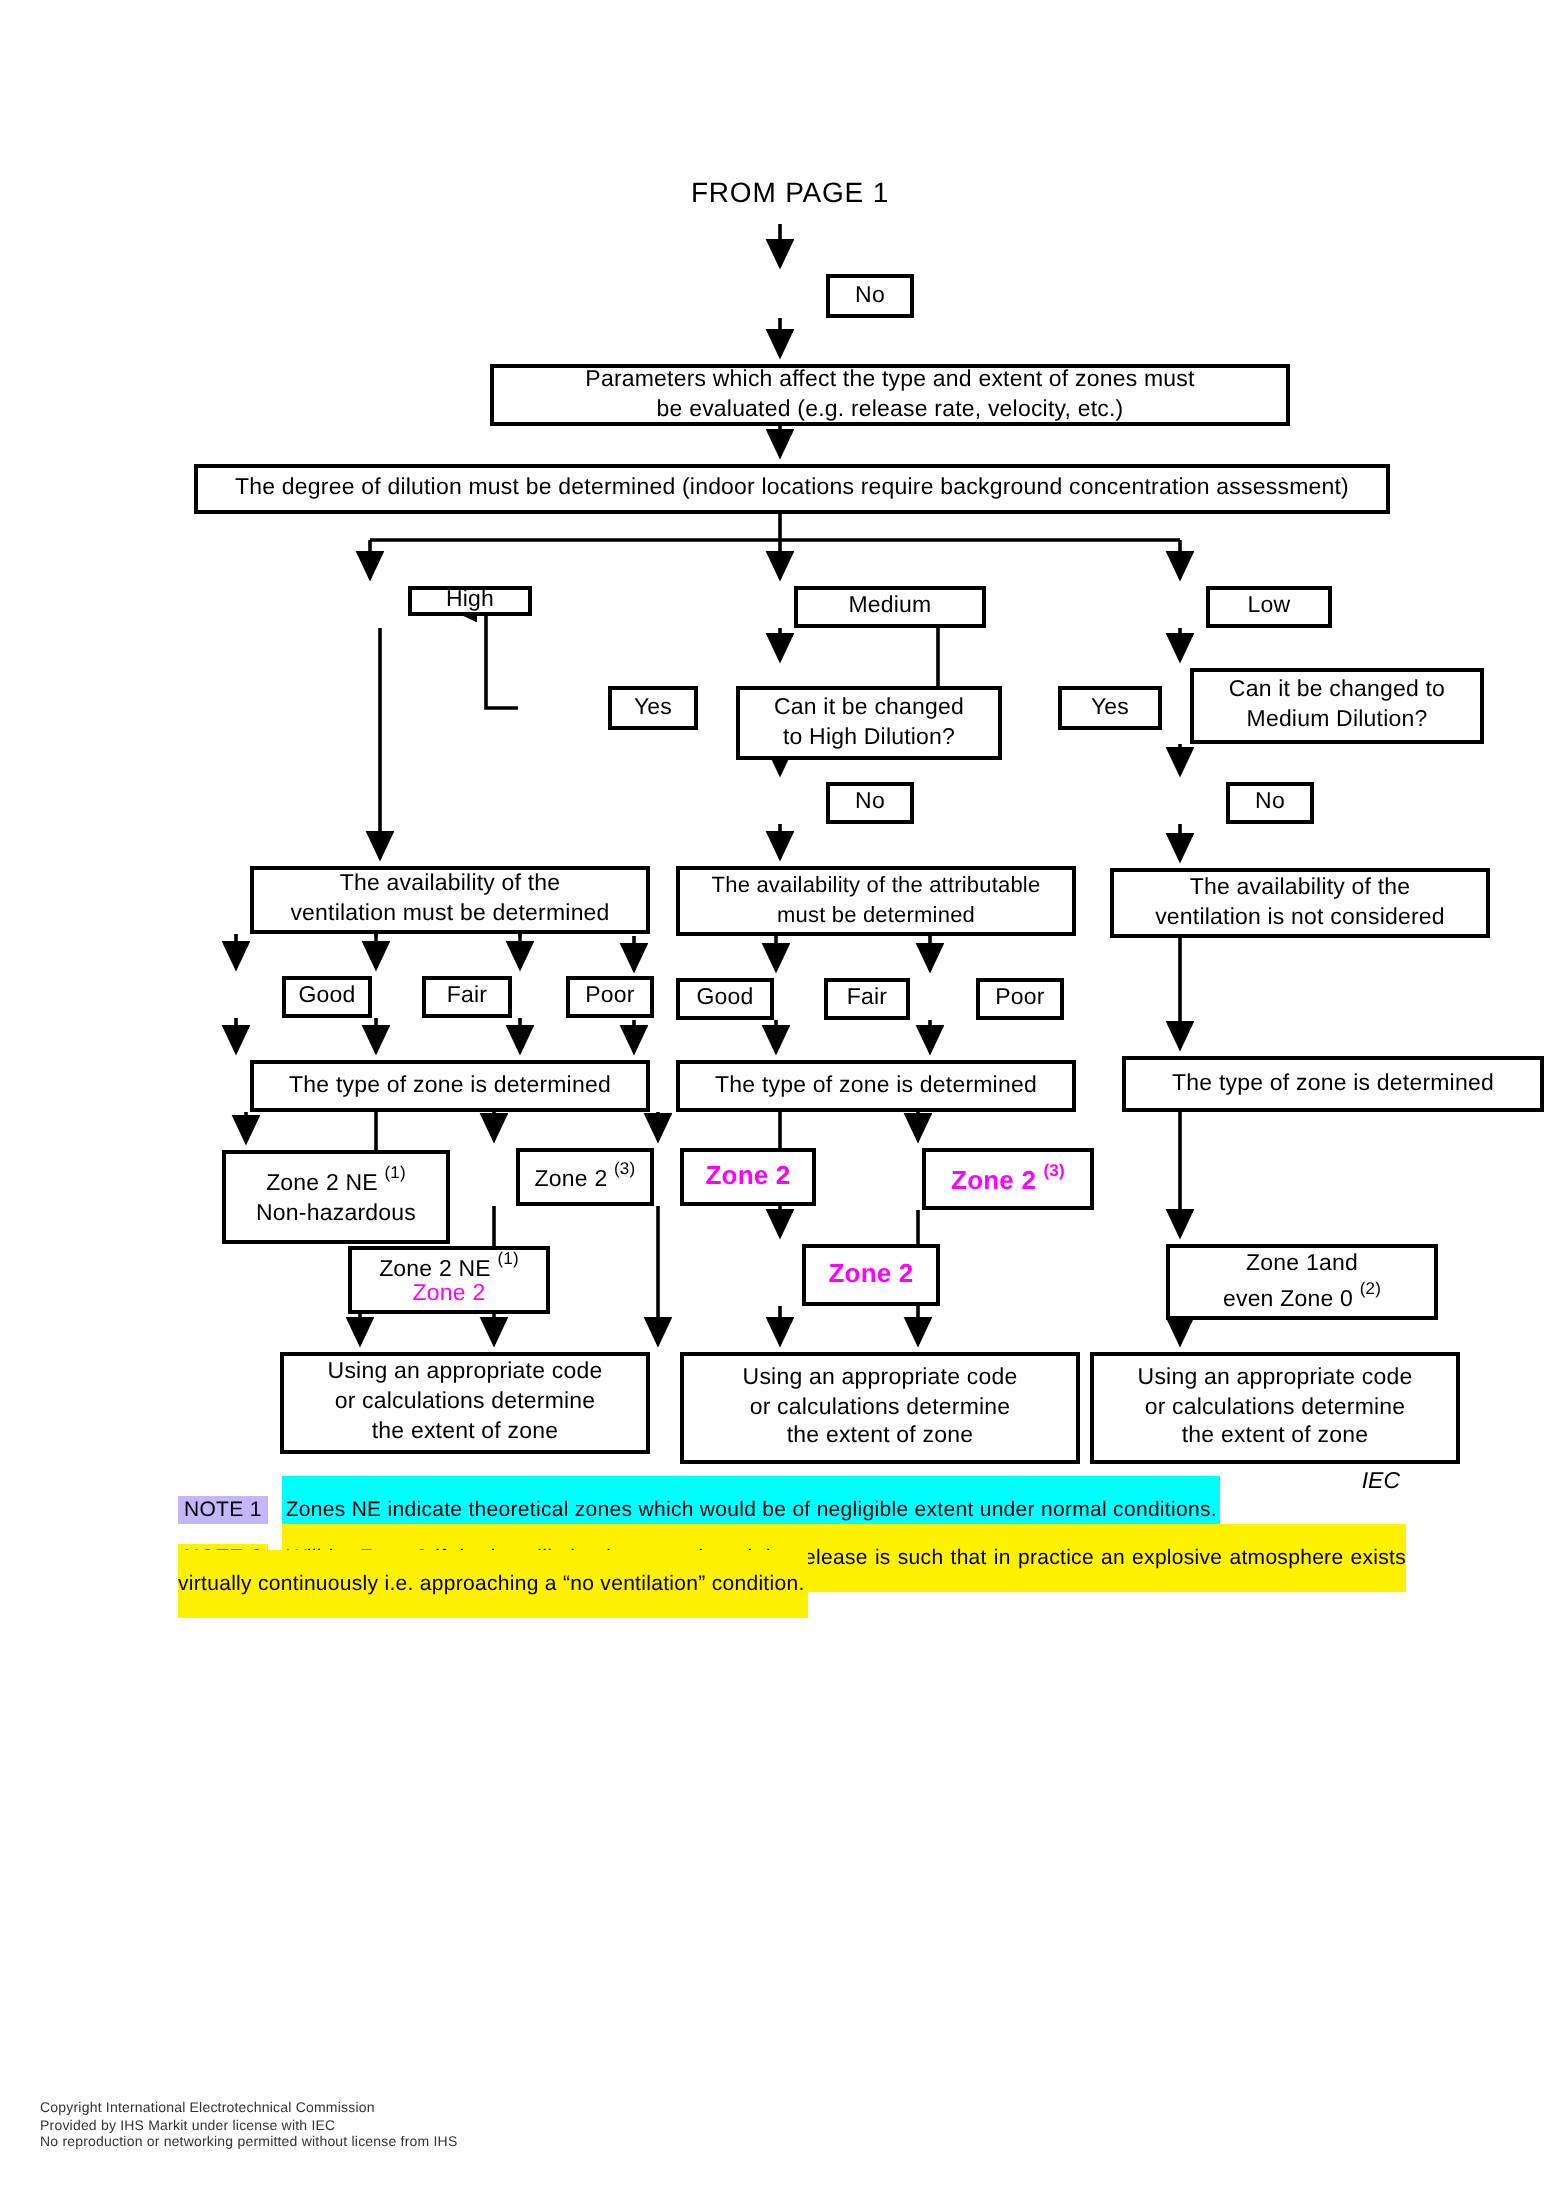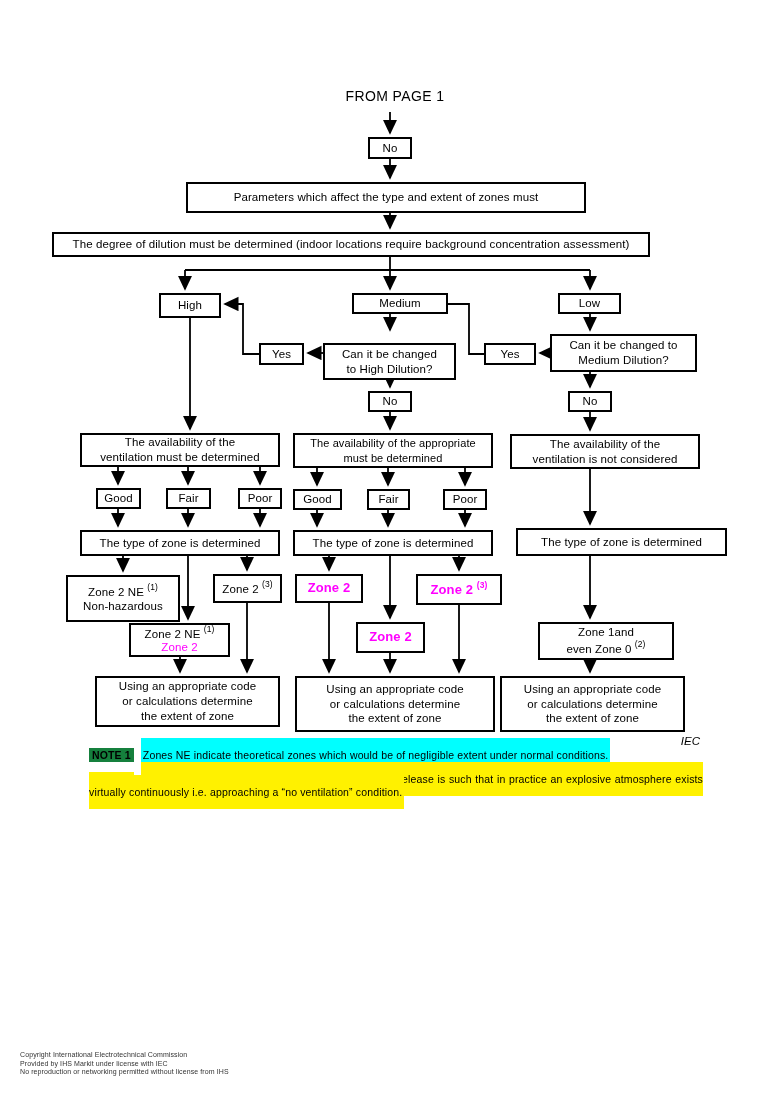--- a/index.html
+++ b/index.html
@@ -1,21 +1,21 @@
 <!DOCTYPE html>
 <html><head>
 <meta charset="utf-8">
 <style>
   html,body{margin:0;padding:0;background:#fff;}
   #page{position:relative;width:774px;height:1094px;background:#ffffff;overflow:hidden;
         font-family:"Liberation Sans","DejaVu Sans",sans-serif;color:#000;}
   #edges{position:absolute;left:0;top:0;width:774px;height:1094px;}
   .node{position:absolute;background:#fff;border:2px solid #000;box-sizing:border-box;
         display:flex;flex-direction:column;align-items:center;justify-content:center;
-        text-align:left;font-size:11.5px;line-height:1.28;letter-spacing:.1px;}
+        text-align:left;font-size:11.5px;line-height:1.28;letter-spacing:.1px;margin-left:45px;}
   .node div{white-space:nowrap;}
   .mag{font-weight:bold;font-size:13px;}
   sup.sp{font-size:8.5px;position:relative;top:-1px;}
   #title{position:absolute;left:320px;top:88px;width:150px;text-align:center;
          font-size:14px;letter-spacing:.4px;}
   #iec{position:absolute;left:654px;top:735px;width:46px;text-align:right;
        font-style:italic;font-size:11.5px;}
   .note{position:absolute;left:89px;width:614px;font-size:10.5px;line-height:12.6px;
         text-align:justify;letter-spacing:.15px;}
   .note .nlabel{padding:1px 3px;margin-right:7px;}
@@ -82,29 +82,30 @@
       <line x1="590" y1="660" x2="590" y2="672" marker-end="url(#ah)"></line>
     </g>
   </svg>
 
   <div id="title">FROM PAGE 1</div>
 
   <div class="node" style="left:368px;top:137px;width:44px;height:22px">
     <div>No</div>
   </div>
 
-  <div class="node" style="left:186px;top:182px;width:400px;height:31px">
+  <div class="node" style="left:200px;top:182px;width:400px;height:31px">
     <div>Parameters which affect the type and extent of zones must</div>
+    <div>be evaluated (e.g. release rate, velocity, etc.)</div>
   </div>
 
   <div class="node" style="left:52px;top:232px;width:598px;height:25px">
     <div>The degree of dilution must be determined (indoor locations require background concentration assessment)</div>
   </div>
 
-  <div class="node" style="left:159px;top:293px;width:62px;height:25px">
+  <div class="node" style="left:159px;top:293px;width:62px;height:15px">
     <div>High</div>
   </div>
   <div class="node" style="left:352px;top:293px;width:96px;height:21px">
     <div>Medium</div>
   </div>
   <div class="node" style="left:558px;top:293px;width:63px;height:21px">
     <div>Low</div>
   </div>
 
   <div class="node" style="left:259px;top:343px;width:45px;height:22px">
@@ -127,21 +128,21 @@
   </div>
   <div class="node" style="left:568px;top:391px;width:44px;height:21px">
     <div>No</div>
   </div>
 
   <div class="node" style="left:80px;top:433px;width:200px;height:34px">
     <div>The availability of the</div>
     <div>ventilation must be determined</div>
   </div>
   <div class="node" style="left:293px;top:433px;width:200px;height:35px;font-size:11px">
-    <div>The availability of the appropriate</div>
+    <div>The availability of the attributable</div>
     <div>must be determined</div>
   </div>
   <div class="node" style="left:510px;top:434px;width:190px;height:35px">
     <div>The availability of the</div>
     <div>ventilation is not considered</div>
   </div>
 
   <div class="node" style="left:96px;top:488px;width:45px;height:21px">
     <div>Good</div>
   </div>
@@ -210,21 +211,21 @@
   </div>
   <div class="node" style="left:500px;top:676px;width:185px;height:56px">
     <div>Using an appropriate code</div>
     <div>or calculations determine</div>
     <div>the extent of zone</div>
   </div>
 
   <div id="iec">IEC</div>
 
   <div class="note" style="top:749px">
-    <span class="nlabel" style="background-color: #15803d; font-weight: bold;">NOTE 1</span><span class="ntext" style="background-color: rgb(0, 255, 255);">Zones NE indicate theoretical zones which would be of negligible extent under normal conditions.</span>
+    <span class="nlabel" style="background-color: #c4b5fd;">NOTE 1</span><span class="ntext" style="background-color: rgb(0, 255, 255);">Zones NE indicate theoretical zones which would be of negligible extent under normal conditions.</span>
   </div>
   <div class="note" style="top:773px">
     <span class="nlabel" style="background-color: rgb(255, 241, 0);">NOTE 2</span><span class="ntext" style="background-color: rgb(255, 241, 0);">Will be Zone 0 if the low dilution is so weak and the release is such that in practice an explosive atmosphere exists virtually continuously i.e. approaching a “no ventilation” condition.</span>
   </div>
 
   <div id="copyright">
     <div>Copyright International Electrotechnical Commission</div>
     <div>Provided by IHS Markit under license with IEC</div>
     <div>No reproduction or networking permitted without license from IHS</div>
   </div>

